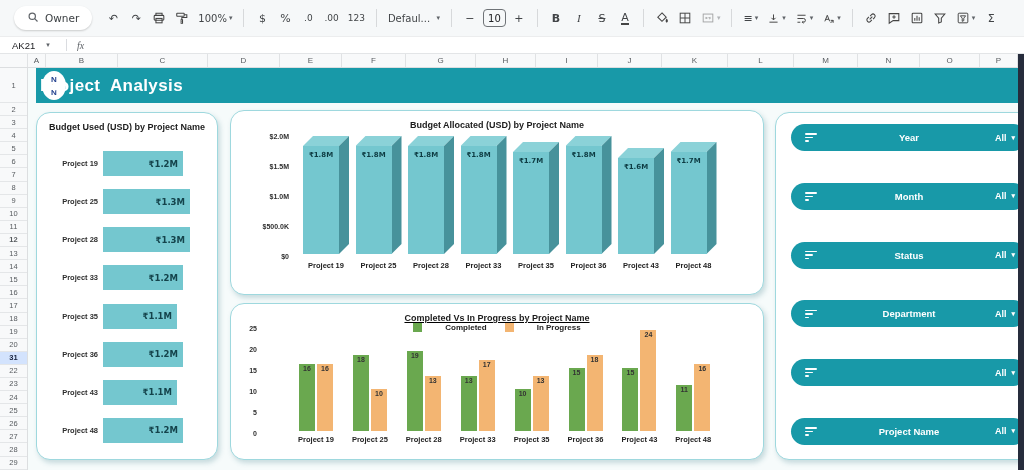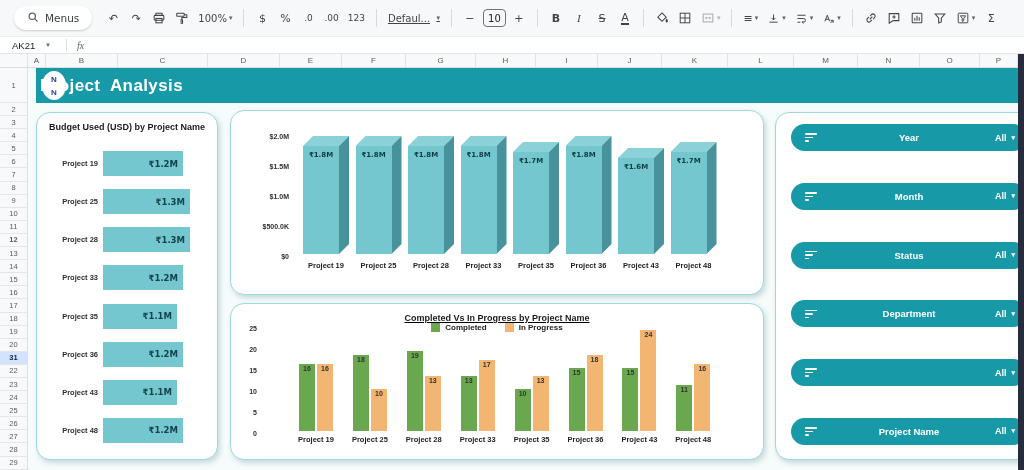--- a/index.html
+++ b/index.html
@@ -85,21 +85,21 @@
     clip-path:polygon(0 10px, 100% 0, 100% calc(100% - 10px), 0 100%); }
   .col-val { position:absolute; left:0; top:15px; width:36px; text-align:center; font-size:7px;
     font-weight:bold; color:#0d3b42; font-family:"DejaVu Sans",sans-serif; }
   .alloc-cat { position:absolute; top:150px; width:56px; text-align:center; font-size:7.5px;
     font-weight:bold; color:#222; }
 
   
   .grp-plot { position:absolute; inset:0; }
   .legend { position:absolute; top:19px; left:0; right:0; display:flex; justify-content:center;
     gap:18px; }
-  .leg-item { display:flex; align-items:center; gap:5px; font-size:8px; font-weight:bold; color:#222; }
+  .leg-item { display:flex; align-items:center; gap:23px; font-size:8px; font-weight:bold; color:#222; }
   .leg-sw { width:9px; height:9px; }
   .gbar { position:absolute; width:16px; }
   .gbar .v { position:absolute; top:1px; left:0; width:100%; text-align:center; font-size:7px;
     font-weight:bold; color:#333; }
   .grp-cat { position:absolute; top:131px; width:60px; text-align:center; font-size:7.5px;
     font-weight:bold; color:#222; }
 
   
   .filters { position:absolute; left:15px; right:15px; top:11px; bottom:14px;
     display:flex; flex-direction:column; justify-content:space-between; }
@@ -121,21 +121,21 @@
 <div class="app">
 
   <div class="toolbar">
     <div class="menus-pill">
       <span>
         <svg width="12" height="12" viewBox="0 0 16 16" fill="none" stroke="#5f6368" stroke-width="1.6">
             <circle cx="7" cy="7" r="4.2"></circle>
             <line x1="10.2" y1="10.2" x2="14" y2="14"></line>
           </svg>
       </span>
-      <span>Menus</span>
+      <span>Owner</span>
     </div>
     <button class="tbi">
         <span>↶</span>
       </button>
     <button class="tbi">
         <span>↷</span>
       </button>
     <button class="tbi">
       <svg width="14" height="14" viewBox="0 0 16 16" fill="none" stroke="#444" stroke-width="1.2">
           <path d="M4.5 5V2.5h7V5"></path>
@@ -156,21 +156,21 @@
     </button>
     <div class="tdiv"></div>
     <span id="fmt-buttons" style="display: flex; gap: 3px;">
         <button class="tbi" style="font-size: 11px;">$</button>
         <button class="tbi" style="font-size: 11px;">%</button>
         <button class="tbi" style="font-size: 9px;">.0</button>
         <button class="tbi" style="font-size: 9px;">.00</button>
         <button class="tbi" style="font-size: 9px;">123</button>
       </span>
     <div class="tdiv"></div>
-    <button class="tbi" style="width:58px;justify-content:space-between;text-decoration:underline;">
+    <button class="tbi" style="width:58px;justify-content:space-between;">
       <span class="tbtxt">Defaul...</span>
         <span class="caret">▾</span>
     </button>
     <div class="tdiv"></div>
     <button class="tbi">
         <span>−</span>
       </button>
     <div class="fsize-box">
         <span>10</span>
       </div>
@@ -321,21 +321,21 @@
       <div class="rh" style="height: 13.1071px;">13</div>
       <div class="rh" style="height: 13.1071px;">14</div>
       <div class="rh" style="height: 13.1071px;">15</div>
       <div class="rh" style="height: 13.1071px;">16</div>
       <div class="rh" style="height: 13.1071px;">17</div>
       <div class="rh" style="height: 13.1071px;">18</div>
       <div class="rh" style="height: 13.1071px;">19</div>
       <div class="rh" style="height: 13.1071px;">20</div>
       <div class="rh sel" style="height: 13.1071px;">31</div>
       <div class="rh" style="height: 13.1071px;">22</div>
-      <div class="rh" style="height: 13.1071px;">23</div>
+      <div class="rh" style="height: 13.1071px; font-family: Liberation Mono, monospace;">23</div>
       <div class="rh" style="height: 13.1071px;">24</div>
       <div class="rh" style="height: 13.1071px;">25</div>
       <div class="rh" style="height: 13.1071px;">26</div>
       <div class="rh" style="height: 13.1071px;">27</div>
       <div class="rh" style="height: 13.1071px;">28</div>
       <div class="rh" style="height: 13.1071px; text-align: right;">29</div>
     </div>
 
   <div class="sheet">
 
@@ -380,20 +380,21 @@
             <div class="bu-bar" style="width: 74px; background: rgb(116, 199, 207);">₹1.1M</div>
           </div>
           <div class="bu-row">
             <div class="bu-label">Project 48</div>
             <div class="bu-bar" style="width: 80px; background: rgb(116, 199, 207);">₹1.2M</div>
           </div>
         </div>
     </div>
 
     <div class="card card-mtop">
+      <div class="card-title">Budget Allocated (USD) by Project Name</div>
       <div class="alloc-plot" id="alloc-plot">
           <div class="ytick" style="top: 25px;">$2.0M</div>
           <div class="ytick" style="top: 55px;">$1.5M</div>
           <div class="ytick" style="top: 85px;">$1.0M</div>
           <div class="ytick" style="top: 115px;">$500.0K</div>
           <div class="ytick" style="top: 145px;">$0</div>
           <div class="col3d" style="left: 72px; bottom: 40px; height: 118px;">
             <div class="col-top" style="bottom: 108px;"></div>
             <div class="col-side" style="height: 118px;"></div>
             <div class="col-front" style="height: 108px;"></div>

